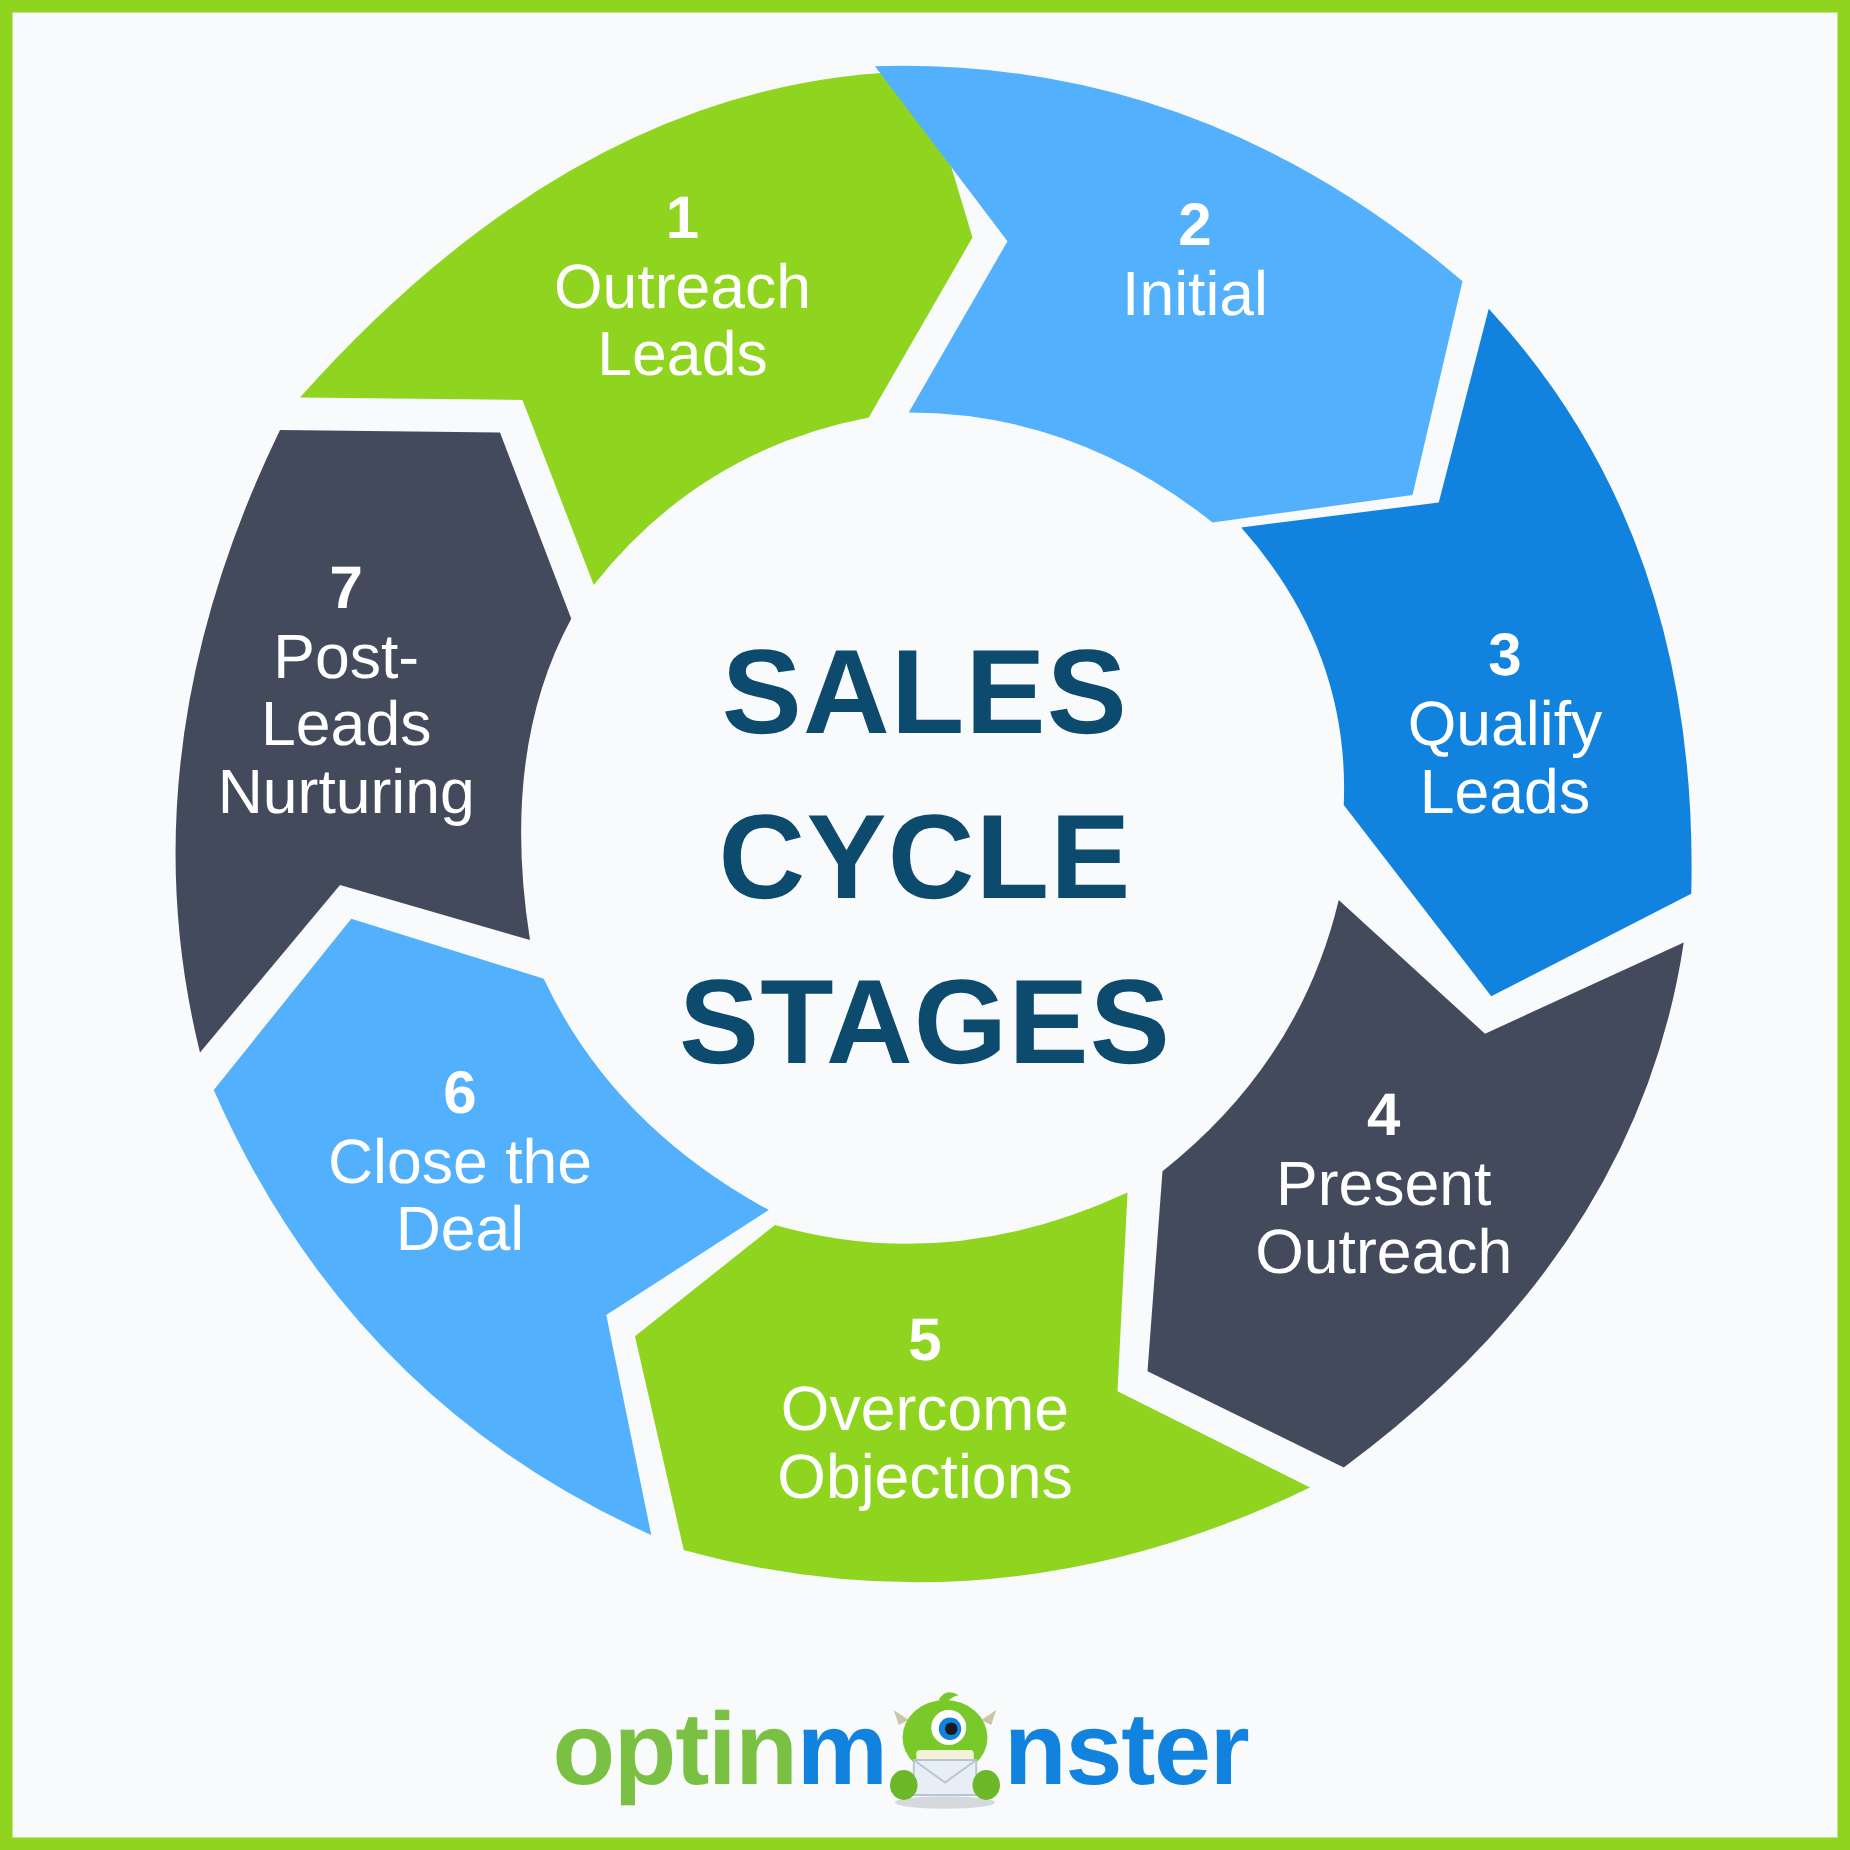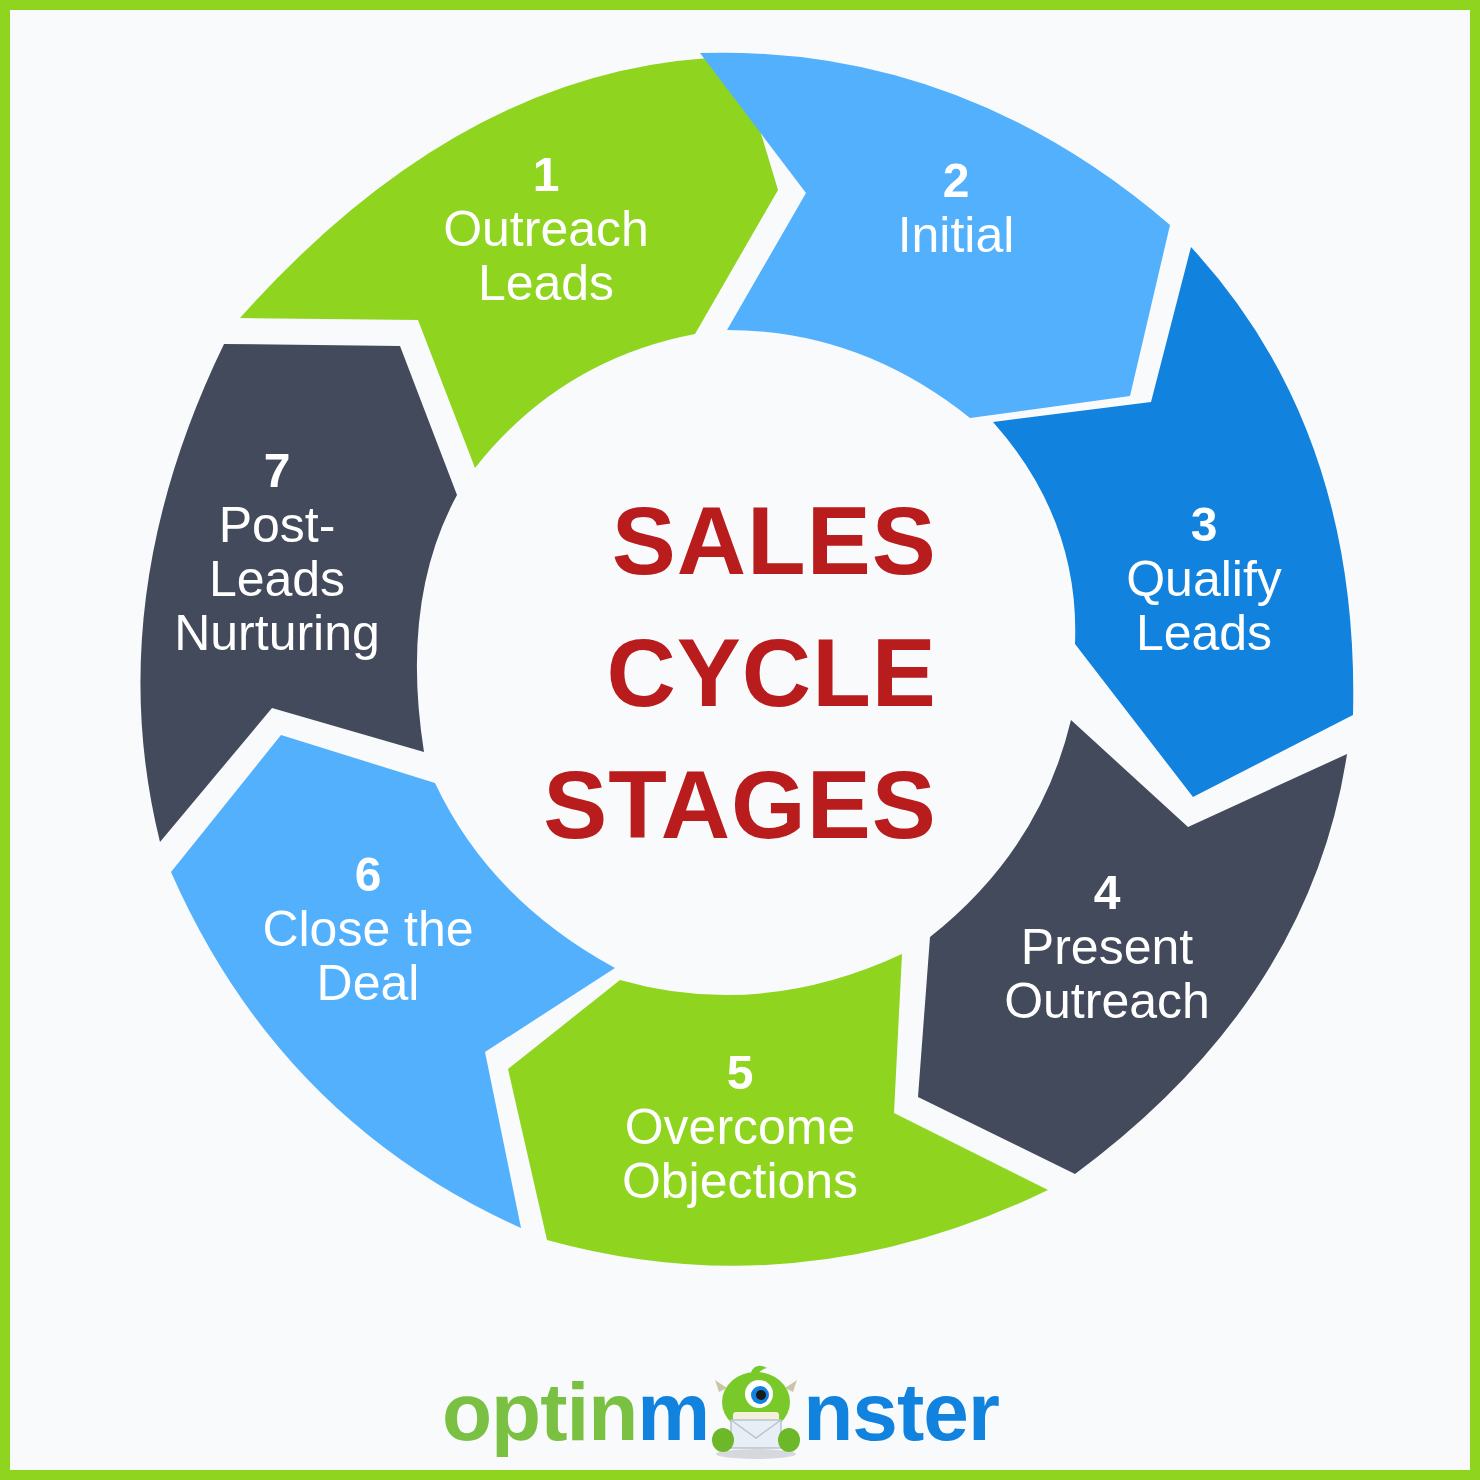--- a/index.html
+++ b/index.html
@@ -14,30 +14,29 @@
   }
   svg.ring { position: absolute; left: 0; top: 0; width: 1480px; height: 1480px; }
   .stage-label {
     position: absolute; transform: translate(-50%, 0);
     color: #ffffff; text-align: center; line-height: 54px;
     font-size: 50px; font-weight: 400; white-space: nowrap;
   }
   .stage-num { display: block; font-weight: 700; font-size: 48px; line-height: 54px; }
   .stage-text { display: block; }
   .title {
-    position: absolute; left: 740px; top: 475px; transform: translateX(-50%);
-    text-align: right; color: #b91c1c; font-weight: 700;
+    position: absolute; left: 740px; top: 488px; transform: translateX(-50%);
+    text-align: center; color: #0c4a6e; font-weight: 700;
     font-size: 96px; line-height: 132px; letter-spacing: 1px;
   }
   .title span { display: block; }
   .logo {
     position: absolute; left: 442px; top: 1350px; height: 100px;
     display: flex; align-items: center; font-weight: 700; font-size: 82px;
     letter-spacing: -1px;
-    margin-top: 12px;
   }
   .logo .optin { color: #7ac143; }
   .logo .monster { color: #1183de; }
   .logo .mascot { display: inline-block; width: 90px; height: 100px; position: relative; margin: 0 2px; }
 </style>
 </head>
 <body>
 
 <div class="canvas"></div>
 

